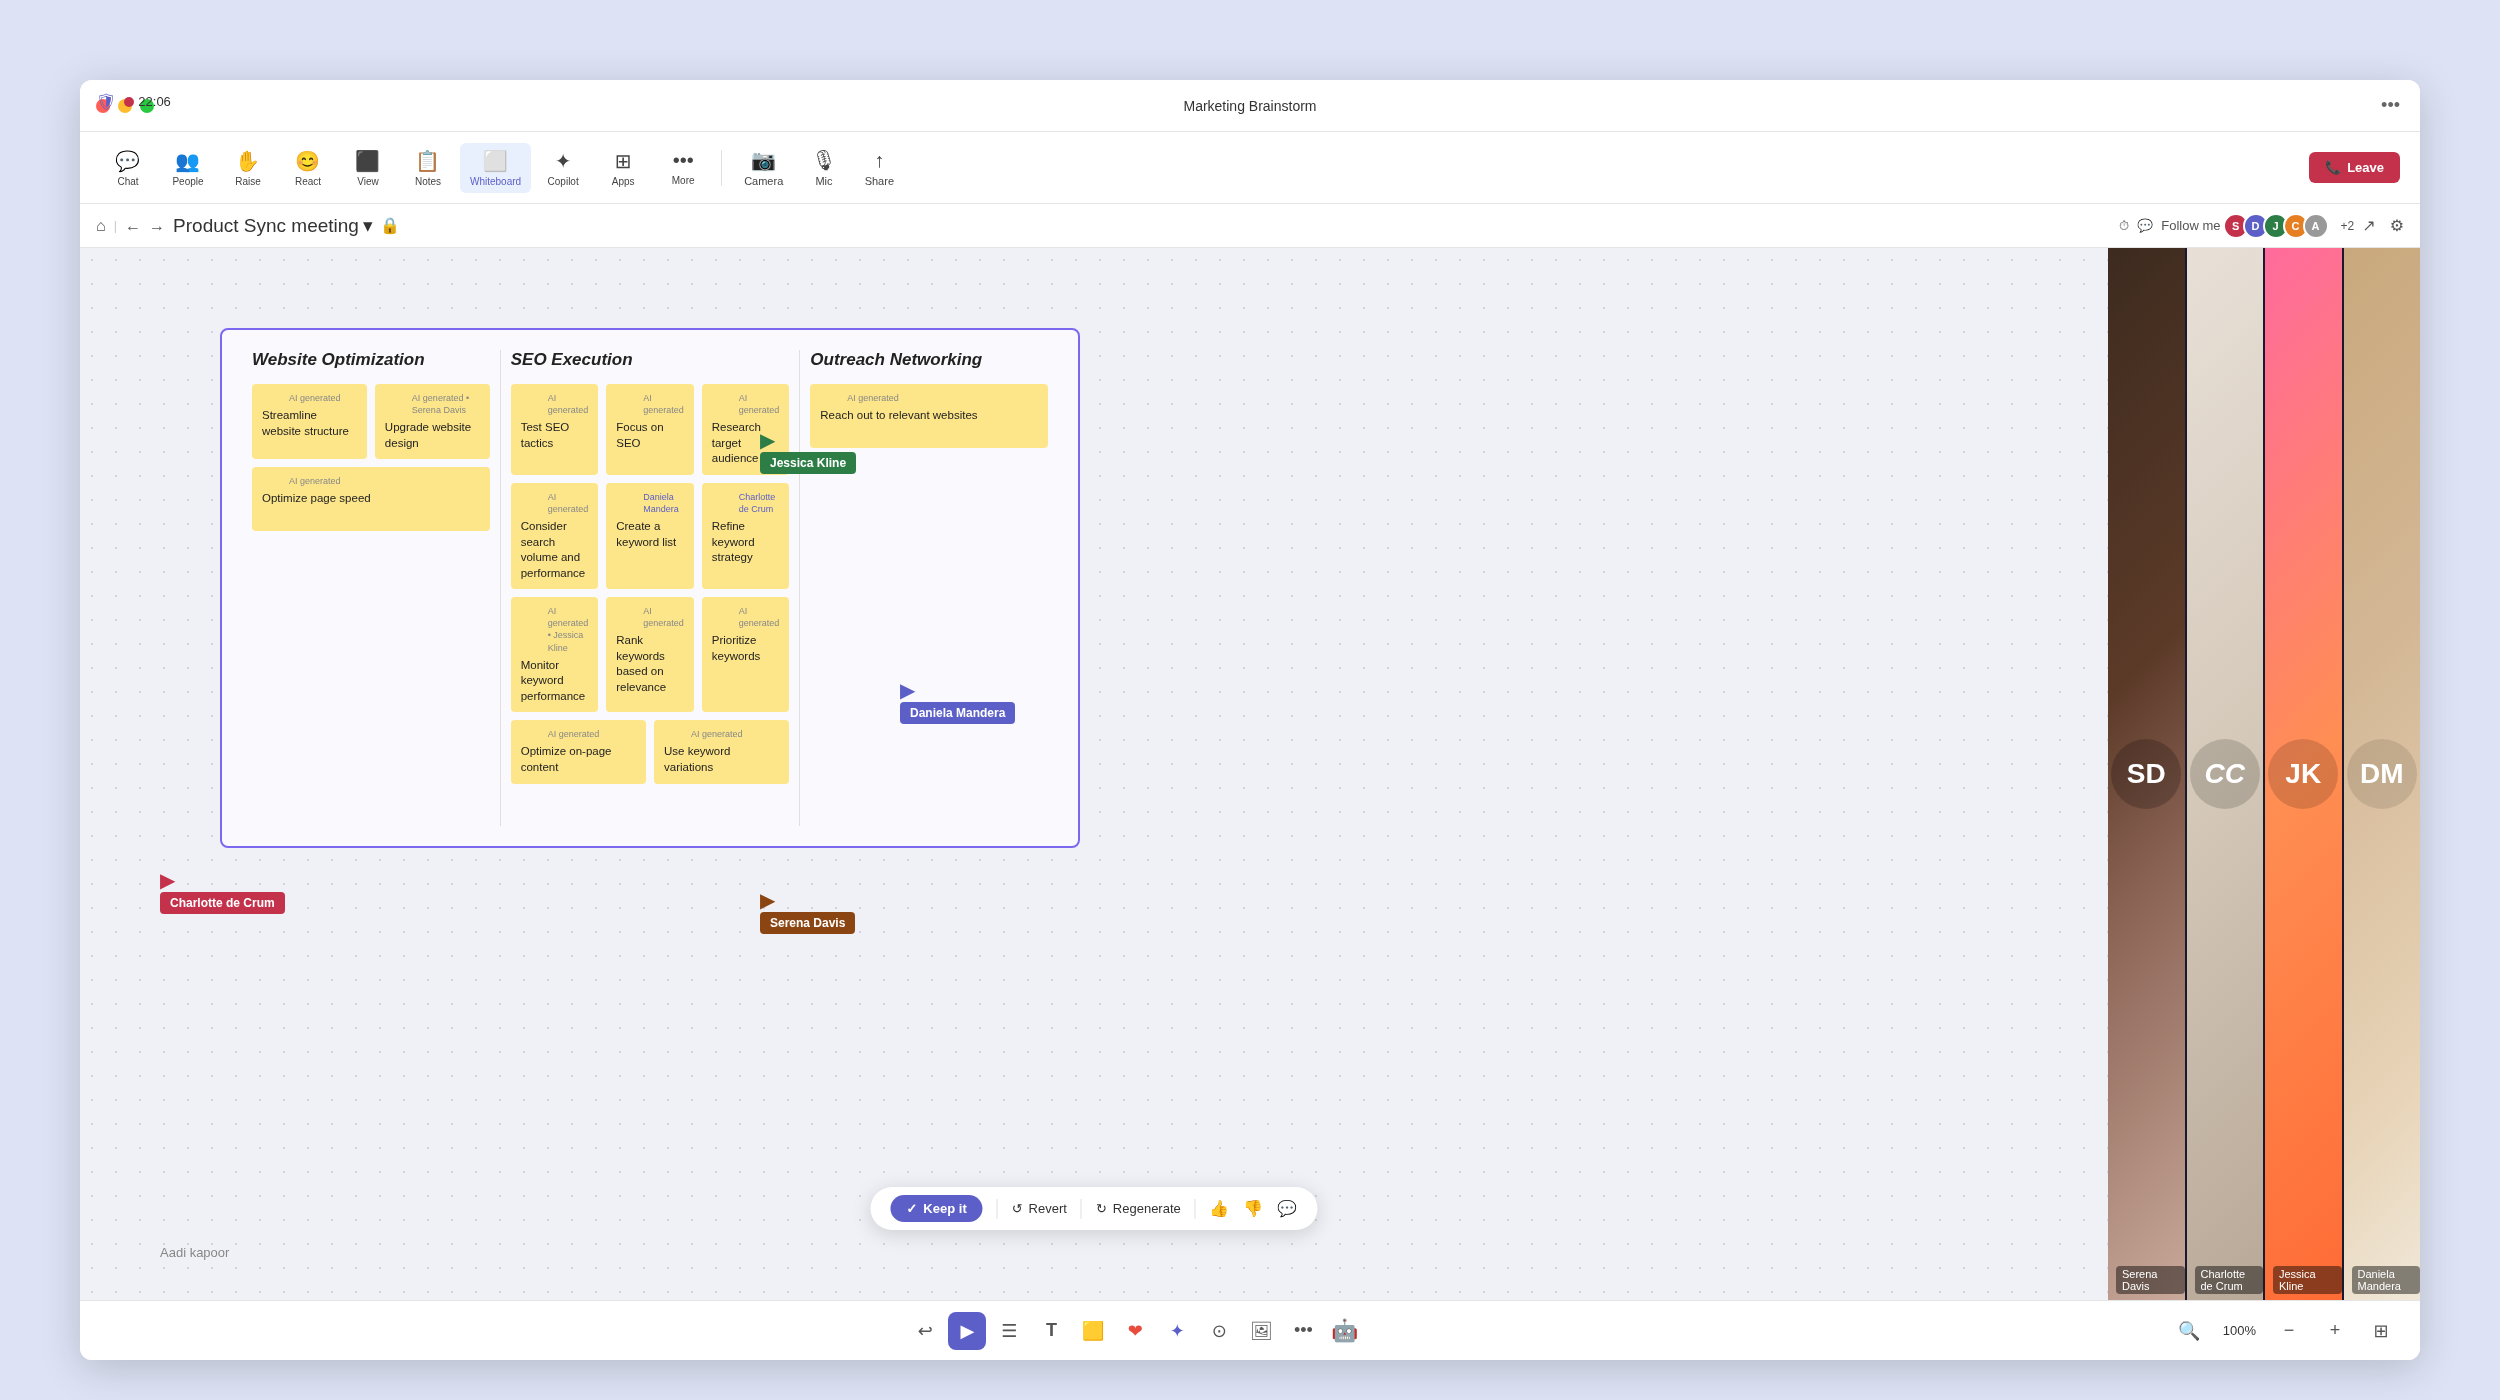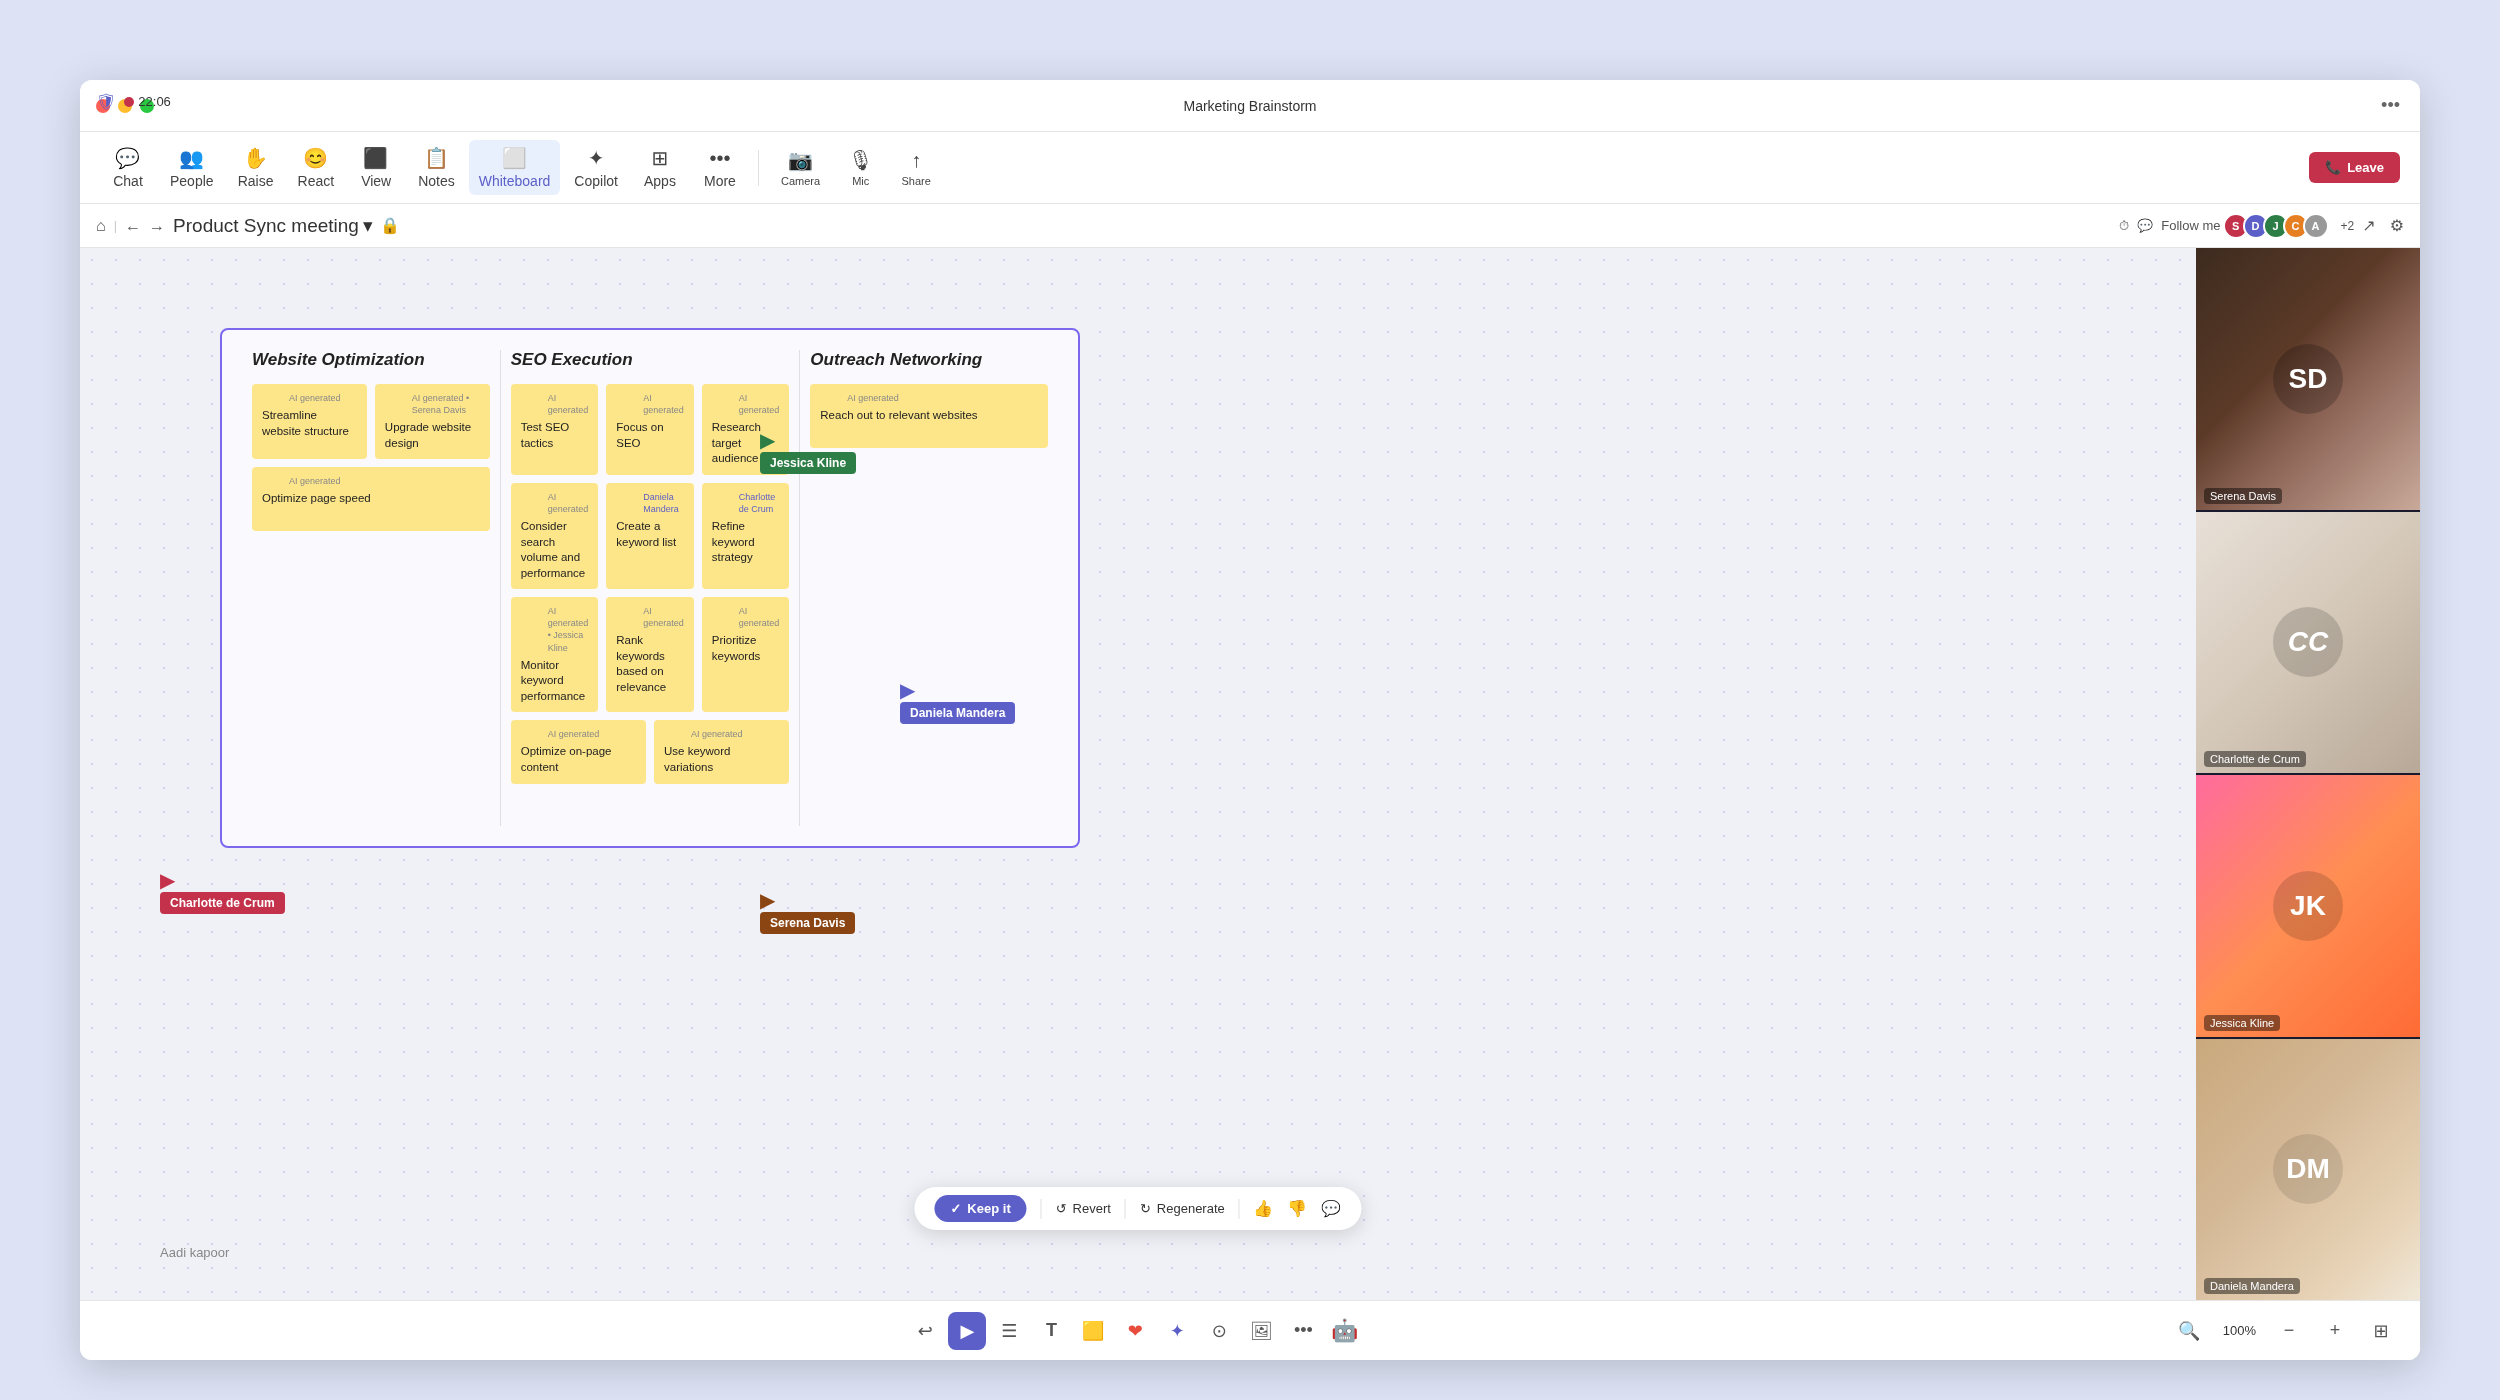--- a/index.html
+++ b/index.html
@@ -88,21 +88,21 @@
       cursor: pointer;
       min-width: 56px;
     }
     .toolbar-item.active { background: #e8f0fe; }
     .toolbar-icon {
       font-size: 20px;
       color: #444;
     }
     .toolbar-item.active .toolbar-icon { color: #5b5fc7; }
     .toolbar-label {
-      font-size: 14px;
+      font-size: 10px;
       color: #444;
     }
     .toolbar-item.active .toolbar-label { color: #5b5fc7; }
     .toolbar-separator {
       width: 1px;
       height: 36px;
       background: #e0e0e0;
       margin: 0 6px;
     }
     .toolbar-right {
@@ -258,24 +258,23 @@
       font-size: 9px;
       color: #888;
       display: block;
       margin-bottom: 4px;
       margin-left: 27px;
     }
     .sticky-tag.blue { color: #5b5fc7; }
 
     
     .video-panel {
-      width: 224px;
+      width: 312px;
       background: #1a1a2e;
       display: flex;
-      flex-direction: column;
       gap: 2px;
     }
     .video-tile {
       flex: 1;
       position: relative;
       overflow: hidden;
       background: #2a2a3e;
     }
     .video-bg {
       width: 100%;

